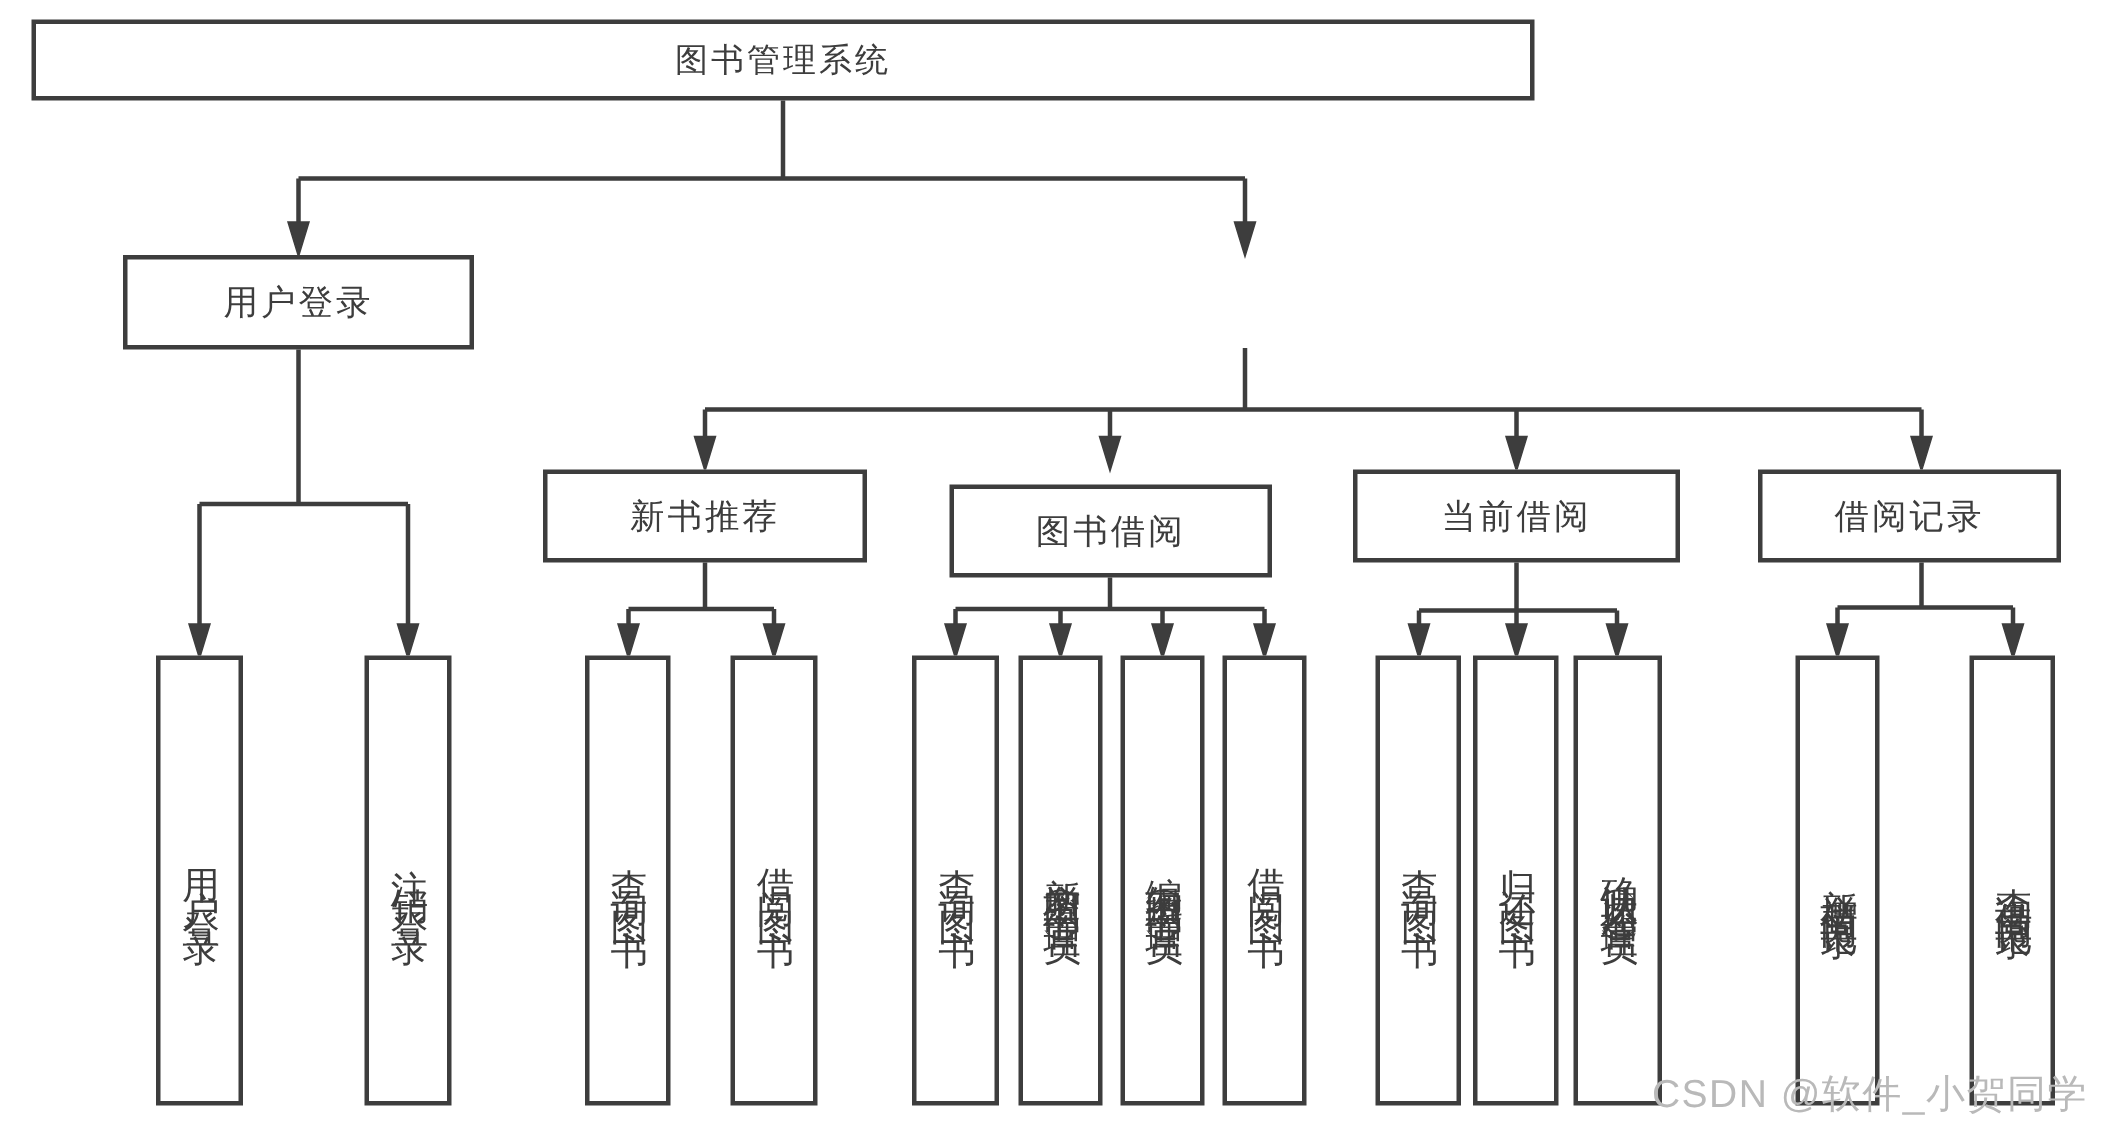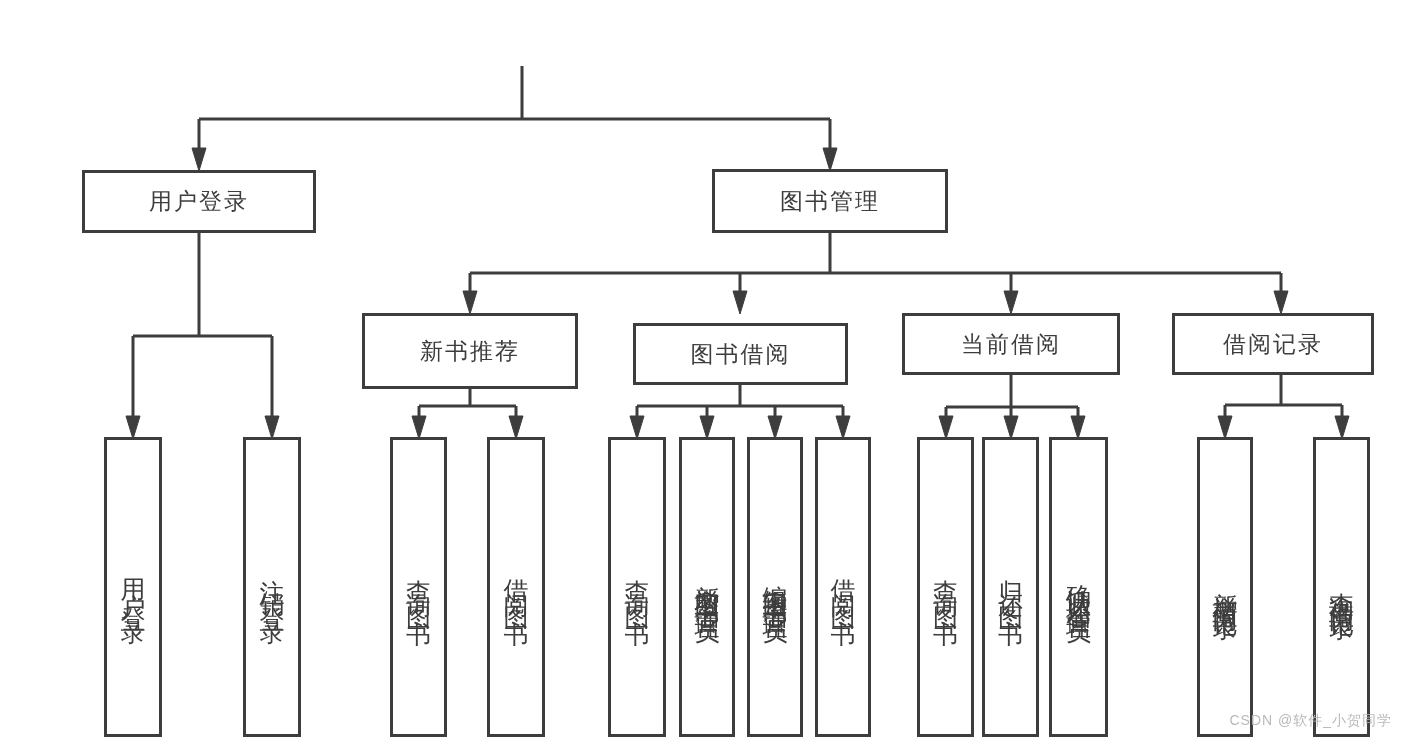--- a/index.html
+++ b/index.html
@@ -48,21 +48,21 @@
     text-orientation:mixed;
     font-size:25px;
     line-height:1;
   }
   .vt-loose{letter-spacing:14px;}
   .vt-tight{letter-spacing:5px;}
   .watermark{
     position:absolute;
     top:712px;
     right:13px;
-    font-size:14px;
+    font-size:26px;
     color:var(--watermark);
     letter-spacing:1px;
     z-index:5;
     white-space:nowrap;
   }
 </style>
 </head>
 <body>
 
 <div class="canvas">
@@ -103,29 +103,29 @@
       <polygon points="1004,416 1018,416 1011,439"></polygon>
       <polygon points="1071,416 1085,416 1078,439"></polygon>
     </g>
     <g>
       <path d="M1281 374 V405 M1225 405 H1342 M1225 405 V422 M1342 405 V422"></path>
       <polygon points="1218,416 1232,416 1225,439"></polygon>
       <polygon points="1335,416 1349,416 1342,439"></polygon>
     </g>
   </svg>
 
+  <div class="node h root" style="left:21px;top:13px;width:1002px;height:54px;">
+    <span>图书管理系统</span>
+  </div>
 
   <div class="node h" style="left:82px;top:170px;width:234px;height:63px;">
     <span>用户登录</span>
   </div>
-  <div class="node h" style="left:712px;top:169px;width:236px;height:64px;">
-    <span>图书管理</span>
-  </div>
 
-  <div class="node h" style="left:362px;top:313px;width:216px;height:76px;font-family:Liberation Mono, monospace;">
+  <div class="node h" style="left:362px;top:313px;width:216px;height:62px;font-family:Liberation Mono, monospace;">
     <span>新书推荐</span>
   </div>
   <div class="node h" style="left:633px;top:313px;width:215px;height:62px;margin-top:10px;">
     <span>图书借阅</span>
   </div>
   <div class="node h" style="left:902px;top:313px;width:218px;height:62px;font-family:Liberation Mono, monospace;">
     <span>当前借阅</span>
   </div>
   <div class="node h" style="left:1172px;top:313px;width:202px;height:62px;">
     <span>借阅记录</span>

